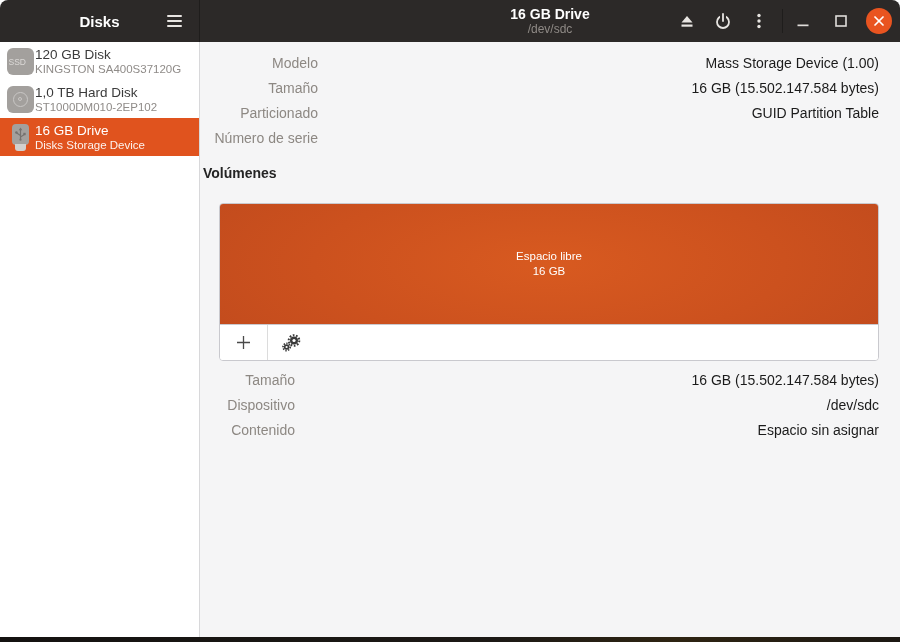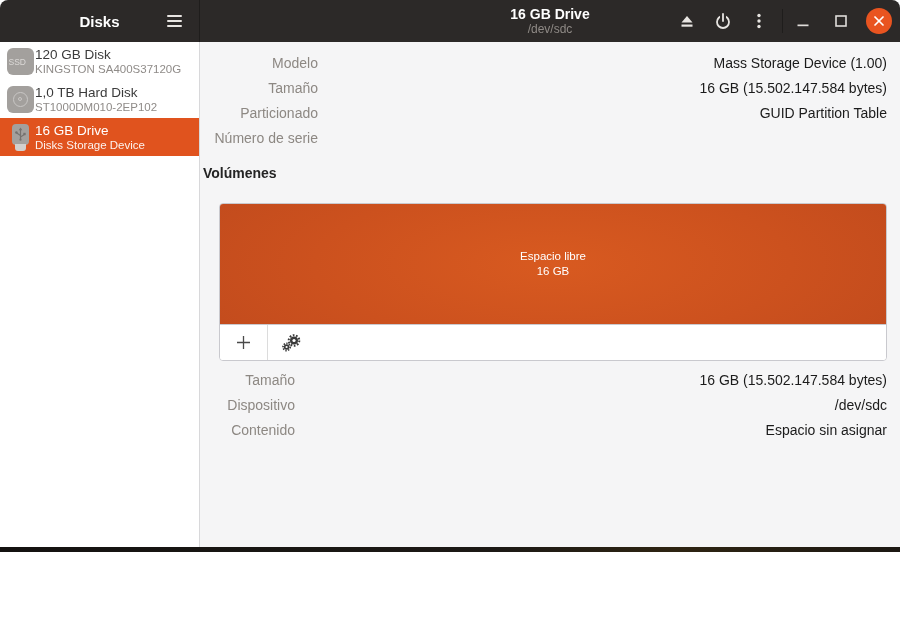--- a/index.html
+++ b/index.html
@@ -1,19 +1,19 @@
 <!DOCTYPE html>
 <html><head>
 <meta charset="utf-8">
 <style>
   * { margin: 0; padding: 0; box-sizing: border-box; }
   html, body { width: 900px; height: 642px; overflow: hidden; }
   body { font-family: "Liberation Sans", sans-serif; background: #ffffff; }
 
-  .window { width: 900px; height: 552px; display: flex; flex-direction: column; position: relative; }
+  .window { width: 900px; height: 642px; display: flex; flex-direction: column; position: relative; }
 
   
   .titlebar { height: 42px; display: flex; flex-shrink: 0; background: #2c2928; border-radius: 8px 8px 0 0; }
   .tb-left {
     width: 200px; flex-shrink: 0; position: relative;
     display: flex; align-items: center; justify-content: center;
     border-right: 1px solid #1f1d1c;
   }
   .tb-left .app-title { color: #ffffff; font-weight: bold; font-size: 15px; }
   .menu-button {
@@ -52,21 +52,21 @@
 
   .icon-square { width: 27px; height: 27px; background: #a3a09d; border-radius: 6px; position: relative; }
   .ssd-label { position: absolute; left: 2px; bottom: 8px; font-size: 8.5px; color: #dbd9d7; letter-spacing: 0; }
   .hdd-ring { position: absolute; left: 6px; top: 6px; width: 15px; height: 15px; border: 1.5px solid #c9c7c5; border-radius: 50%; }
   .hdd-dot { position: absolute; left: 4px; top: 4px; width: 4px; height: 4px; border: 1.5px solid #c9c7c5; border-radius: 50%; }
   .usb-stick { width: 19px; height: 27px; position: relative; }
   .usb-body { position: absolute; top: 0; left: 1px; width: 17px; height: 21px; background: #a3a09d; border-radius: 4px; display: flex; align-items: center; justify-content: center; }
   .usb-cap { position: absolute; bottom: 0; left: 4px; width: 11px; height: 7px; background: #d2d0ce; border-radius: 0 0 3px 3px; }
 
   
-  .content { flex: 1; background: #f5f5f6; padding: 9px 13px 0 0; min-width: 0; }
+  .content { flex: 1; background: #f5f5f6; padding: 9px 21px 0 0; min-width: 0; }
 
   .info-grid { display: grid; grid-template-columns: 117px 1fr; column-gap: 10px; margin-left: 1px; }
   .info-grid.bottom { grid-template-columns: 94px 1fr; margin-top: 7px; }
   .info-label { text-align: right; color: #8d8883; font-size: 14px; line-height: 25px; white-space: nowrap; }
   .info-value { text-align: right; color: #1b1b1b; font-size: 14px; line-height: 25px; white-space: nowrap; }
 
   .volumes-heading { font-size: 14px; font-weight: bold; color: #242424; margin: 14px 0 22px 3px; }
 
   .volume-frame { margin-left: 19px; border: 1px solid #c9c9ce; border-radius: 4px; overflow: hidden; background: #ffffff; }
   .volume-bar {

